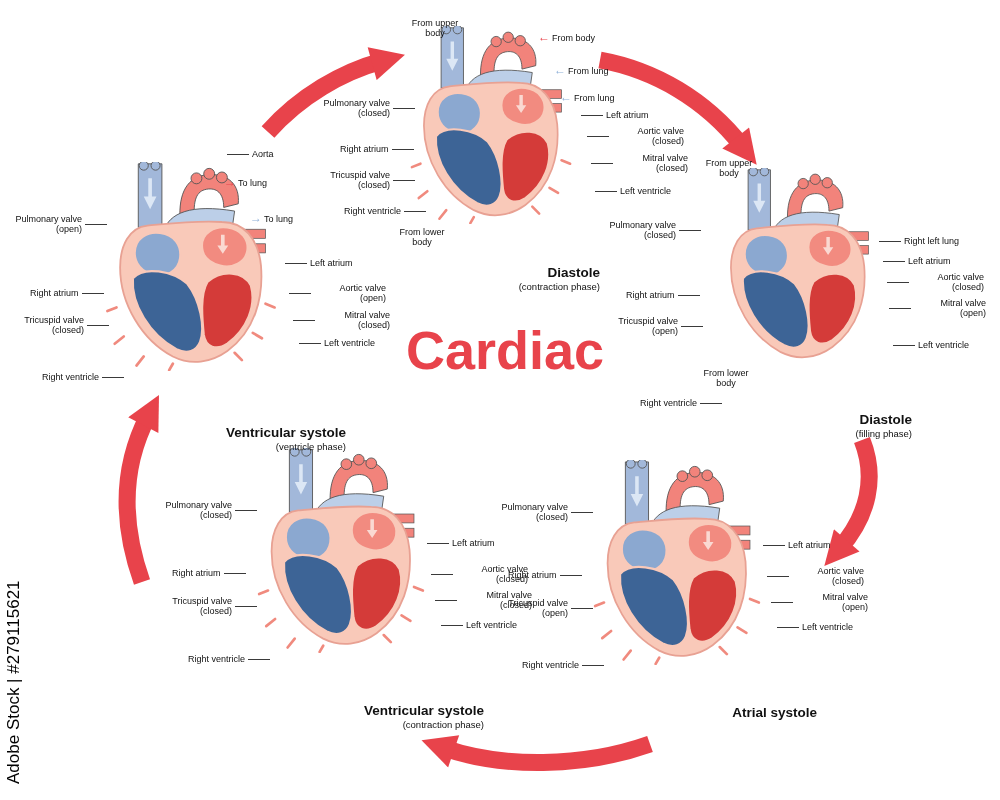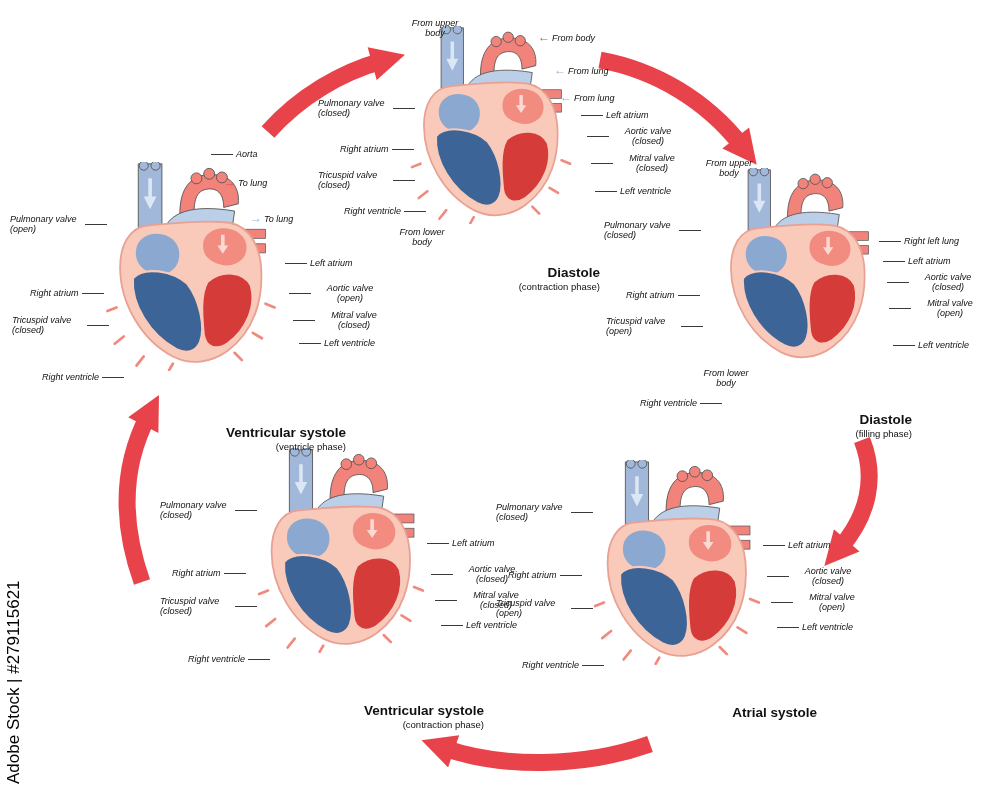--- a/index.html
+++ b/index.html
@@ -2,24 +2,24 @@
 <html><head>
 <meta charset="utf-8">
 <style>
   html,body { margin:0; padding:0; background:#fff; }
   #canvas {
     position:relative; width:1000px; height:800px; background:#ffffff;
     font-family:"Liberation Sans", sans-serif; overflow:hidden; color:#111;
   }
   #bg-arrows { position:absolute; left:0; top:0; z-index:1; }
   .heart-img { position:absolute; z-index:2; }
-  .lbl { position:absolute; display:flex; align-items:center; font-size:9px; line-height:1.15; z-index:4; color:#111;font-style:italic; }
+  .lbl { position:absolute; display:flex; align-items:center; font-size:9px; line-height:1.15; z-index:4; color:#111; }
   .lbl .t { display:block; }
-  .lbl.left .t { max-width:72px; }
-  .lbl.right .t { text-align:center; max-width:72px; }
+  .lbl.left .t { text-align:right; max-width:72px; }
+  .lbl.right .t { text-align:right; max-width:72px; }
   .ln { width:22px; height:1px; background:#3a3a3a; flex:none; margin:0 3px; }
   .lbl.center { display:block; text-align:center; }
   .flow { font-size:12px; font-weight:bold; margin:0 2px; flex:none; }
   .flow.red { color:#E8434B; }
   .flow.blue { color:#8FB0D8; }
   .caption { position:absolute; text-align:right; z-index:4; }
   .cap-main { font-size:13.5px; font-weight:bold; color:#111; }
   .cap-sub { font-size:9.5px; color:#111; margin-top:1px; }
   .main-title {
     position:absolute; left:375px; top:315px; width:260px; z-index:3;
@@ -78,20 +78,21 @@
     <path d="M268 132 C300 96 342 72 382 61" fill="none" stroke="#E8434B" stroke-width="17" marker-end="url(#ah)"></path>
     <path d="M600 60 C655 70 706 100 742 146" fill="none" stroke="#E8434B" stroke-width="17" marker-end="url(#ah)"></path>
     <path d="M862 440 C877 478 868 516 840 548" fill="none" stroke="#E8434B" stroke-width="17" marker-end="url(#ah)"></path>
     <path d="M650 744 C582 768 502 768 444 748" fill="none" stroke="#E8434B" stroke-width="17" marker-end="url(#ah)"></path>
     <path d="M142 582 C120 520 122 466 148 416" fill="none" stroke="#E8434B" stroke-width="17" marker-end="url(#ah)"></path>
   </svg>
 
   <div class="watermark">Adobe Stock | #279115621</div>
 
   <div class="main-title">
+    <div>Cardiac</div>
   </div>
 
   <svg class="heart-img" viewBox="0 0 200 230" style="left:405px;top:26px;width:172px;height:198px">
     <use href="#heart-shape"></use>
       <use href="#contraction-ticks"></use>
   </svg>
   <div class="lbl center" style="left:406px;top:18px;width:58px">
       <span class="t">From upper body</span>
     </div>
   <div class="lbl" style="left:536px;top:31px">
@@ -275,21 +276,21 @@
     </div>
   <div class="caption" style="left:316px;top:703px;width:168px">
     <div class="cap-main">Ventricular systole</div>
     <div class="cap-sub">(contraction phase)</div>
   </div>
 
   <svg class="heart-img" viewBox="0 0 200 230" style="left:100px;top:162px;width:182px;height:209px">
     <use href="#heart-shape"></use>
       <use href="#contraction-ticks"></use>
   </svg>
-  <div class="lbl right" style="left:208px;top:149px">
+  <div class="lbl right" style="left:224px;top:149px">
       <span class="ln"></span>
       <span class="t">Aorta</span>
     </div>
   <div class="lbl" style="left:222px;top:176px">
       <span class="flow red">→</span>
       <span class="t">To lung</span>
     </div>
   <div class="lbl" style="left:248px;top:212px">
       <span class="flow blue">→</span>
       <span class="t">To lung</span>

